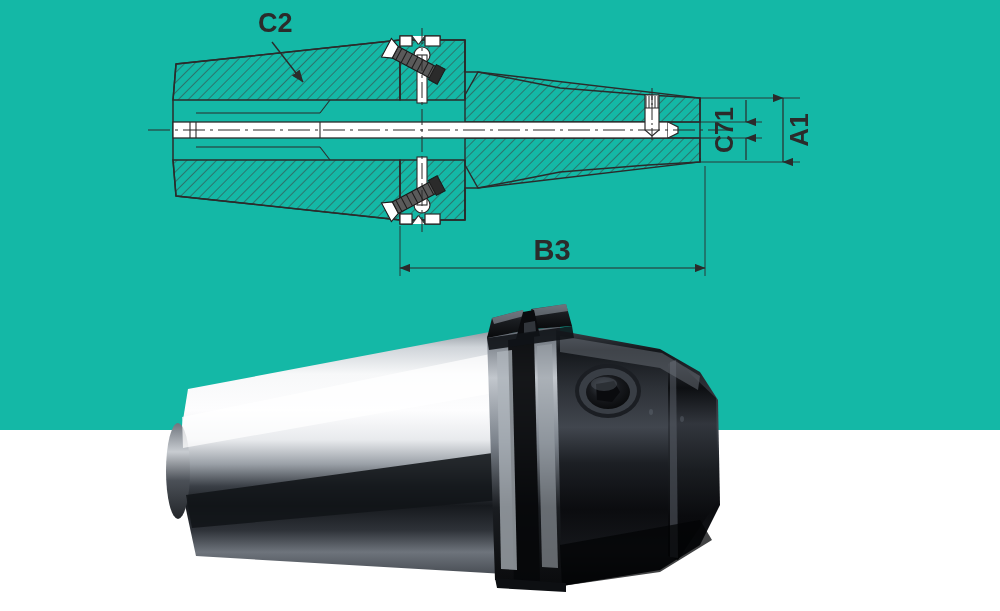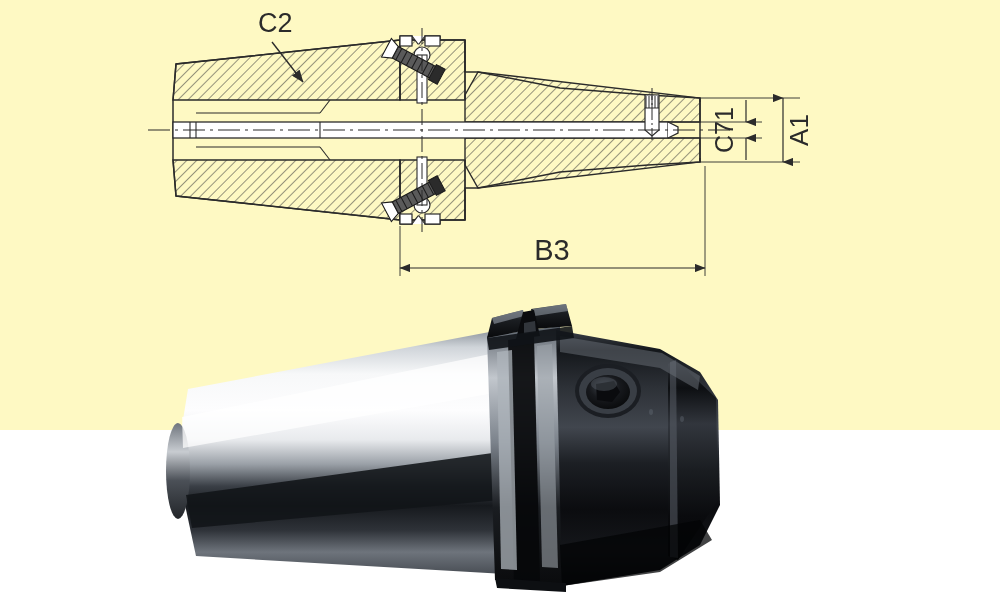--- a/index.html
+++ b/index.html
@@ -1,21 +1,21 @@
 <!DOCTYPE html>
 <html><head>
 <meta charset="utf-8">
 <style>
   html,body{margin:0;padding:0;background:#ffffff;}
   body{
     width:1000px;height:611px;
     font-family:"Liberation Sans", sans-serif;
     overflow:hidden;position:relative;
   }
-  #stage{position:relative;width:1000px;height:430px;background:#fef9c3;}
+  #stage{position:relative;width:1000px;height:430px;background:#14b8a6;font-weight:bold;}
   .layer{position:absolute;left:0;top:0;width:1000px;height:611px;}
   svg{display:block;}
   .dimtext{
     font-family:"Liberation Sans", sans-serif;
     fill:#2b2b2b;
   }
 </style>
 </head>
 <body>
 

